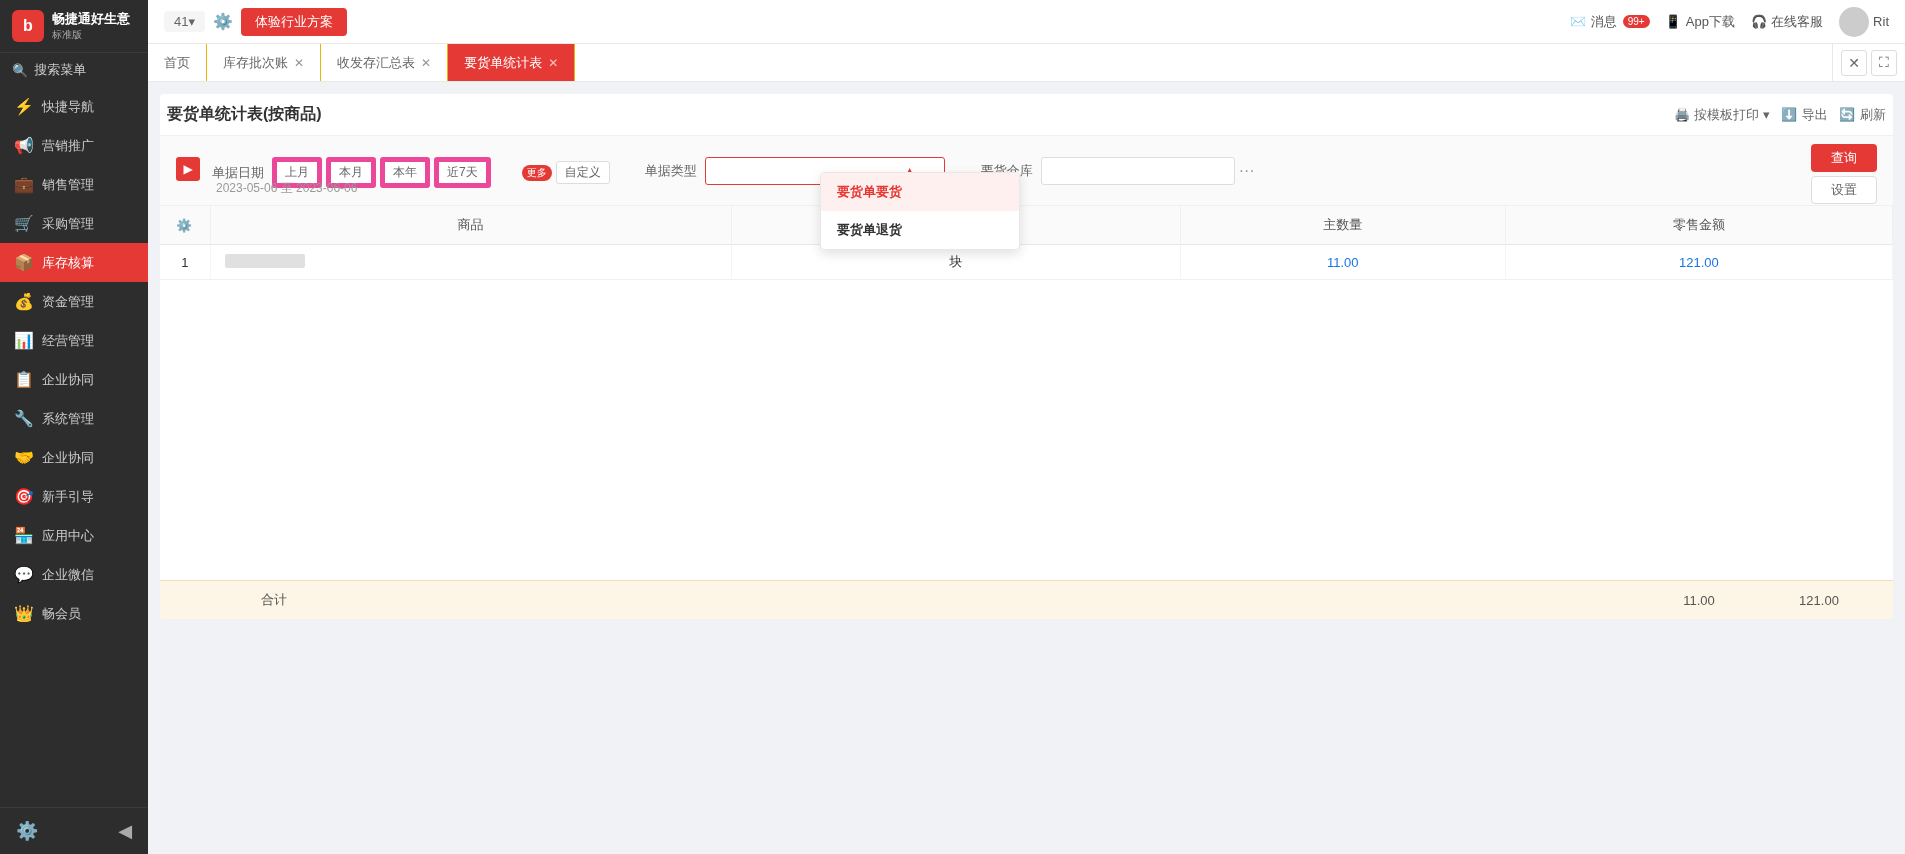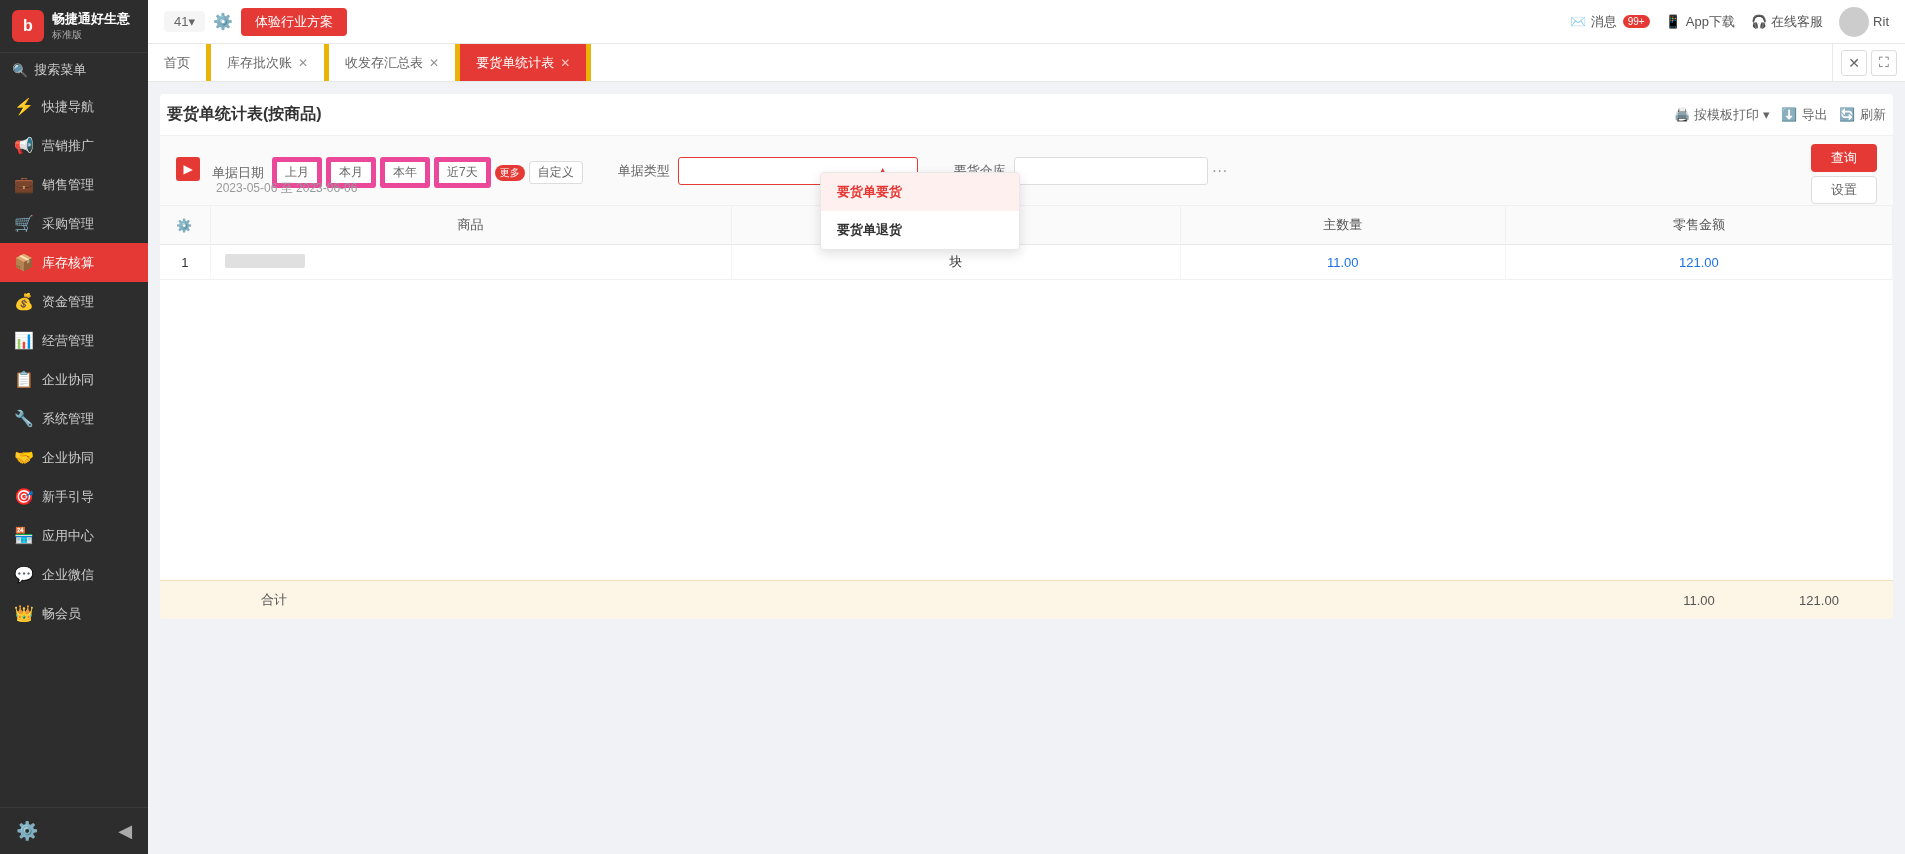--- a/index.html
+++ b/index.html
@@ -169,21 +169,21 @@
       position: relative;
     }
     .tab-item {
       display: flex;
       align-items: center;
       padding: 0 16px;
       height: 100%;
       font-size: 13px;
       color: #666;
       cursor: pointer;
-      border-right: 5px solid #eab308;
+      border-right: 1px solid #eab308;
       gap: 6px;
       white-space: nowrap;
     }
     .tab-item.active {
       background: #e53935;
       color: white;
     }
     .tab-close {
       font-size: 12px;
       color: inherit;
@@ -302,20 +302,21 @@
       font-size: 12px;
       cursor: pointer;
     }
     .more-badge {
       background: #e53935;
       color: white;
       font-size: 10px;
       padding: 1px 5px;
       border-radius: 10px;
       cursor: pointer;
+      margin-left: 27px;
     }
     .custom-btn {
       padding: 2px 8px;
       border: 1px solid #ddd;
       border-radius: 3px;
       background: #fff;
       color: #666;
       font-size: 12px;
       cursor: pointer;
     }

